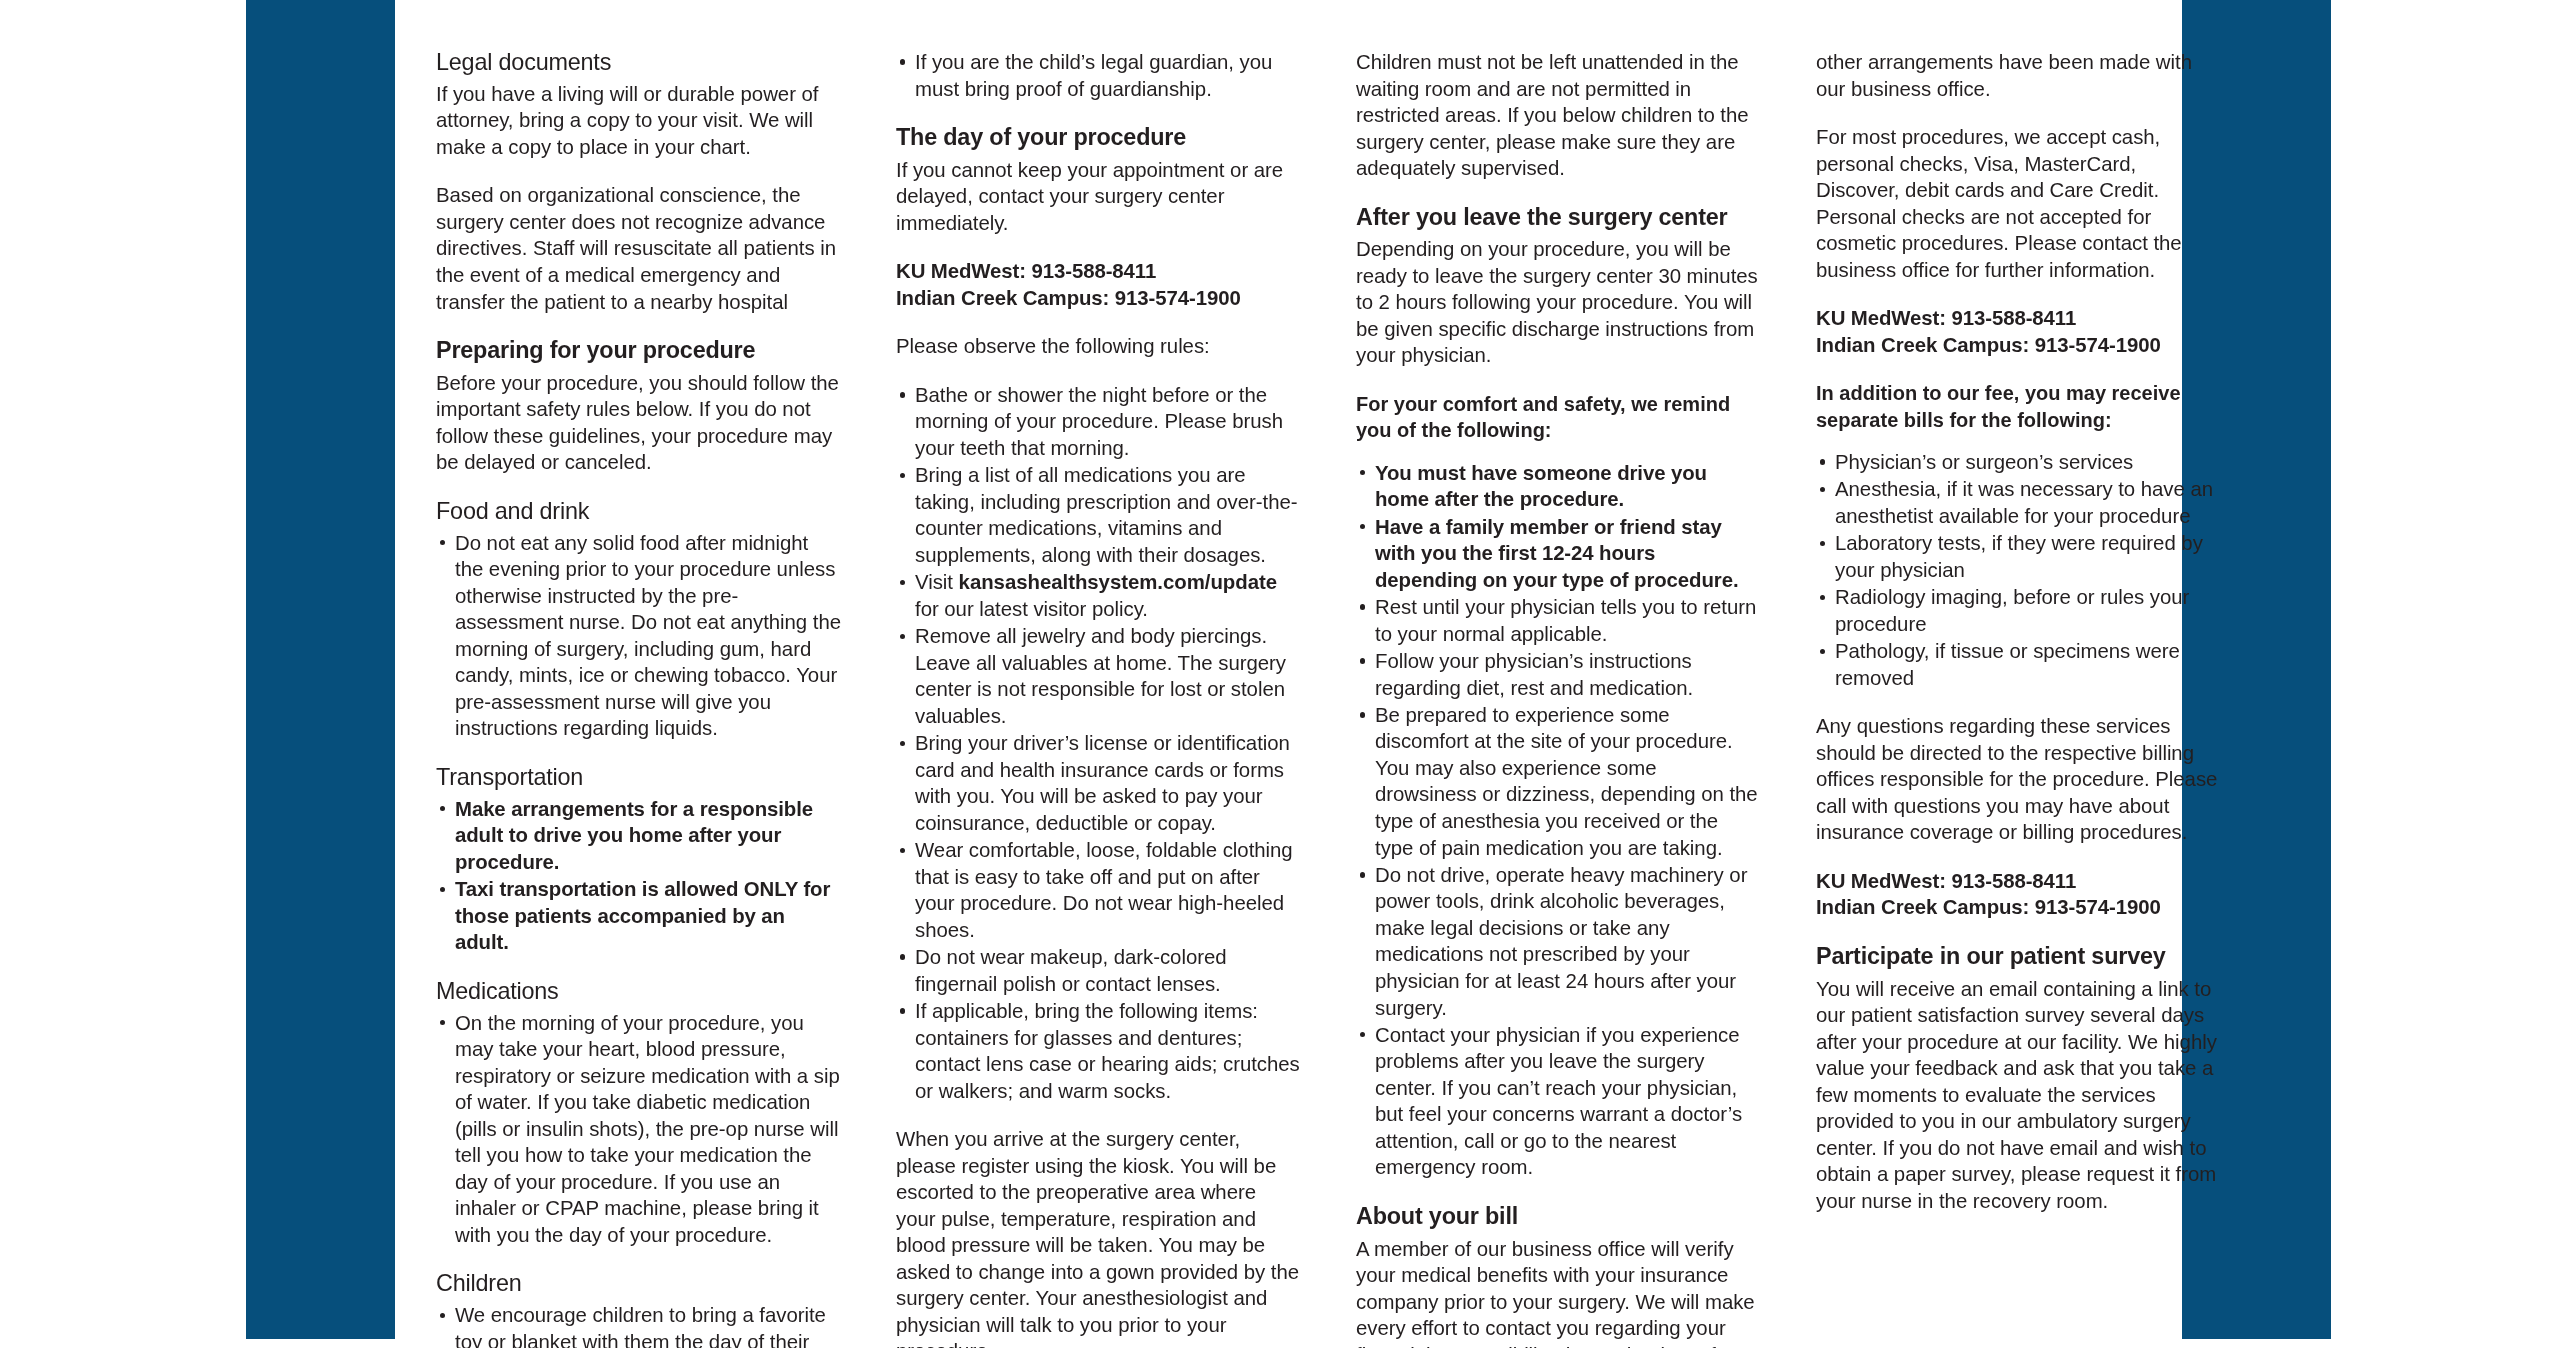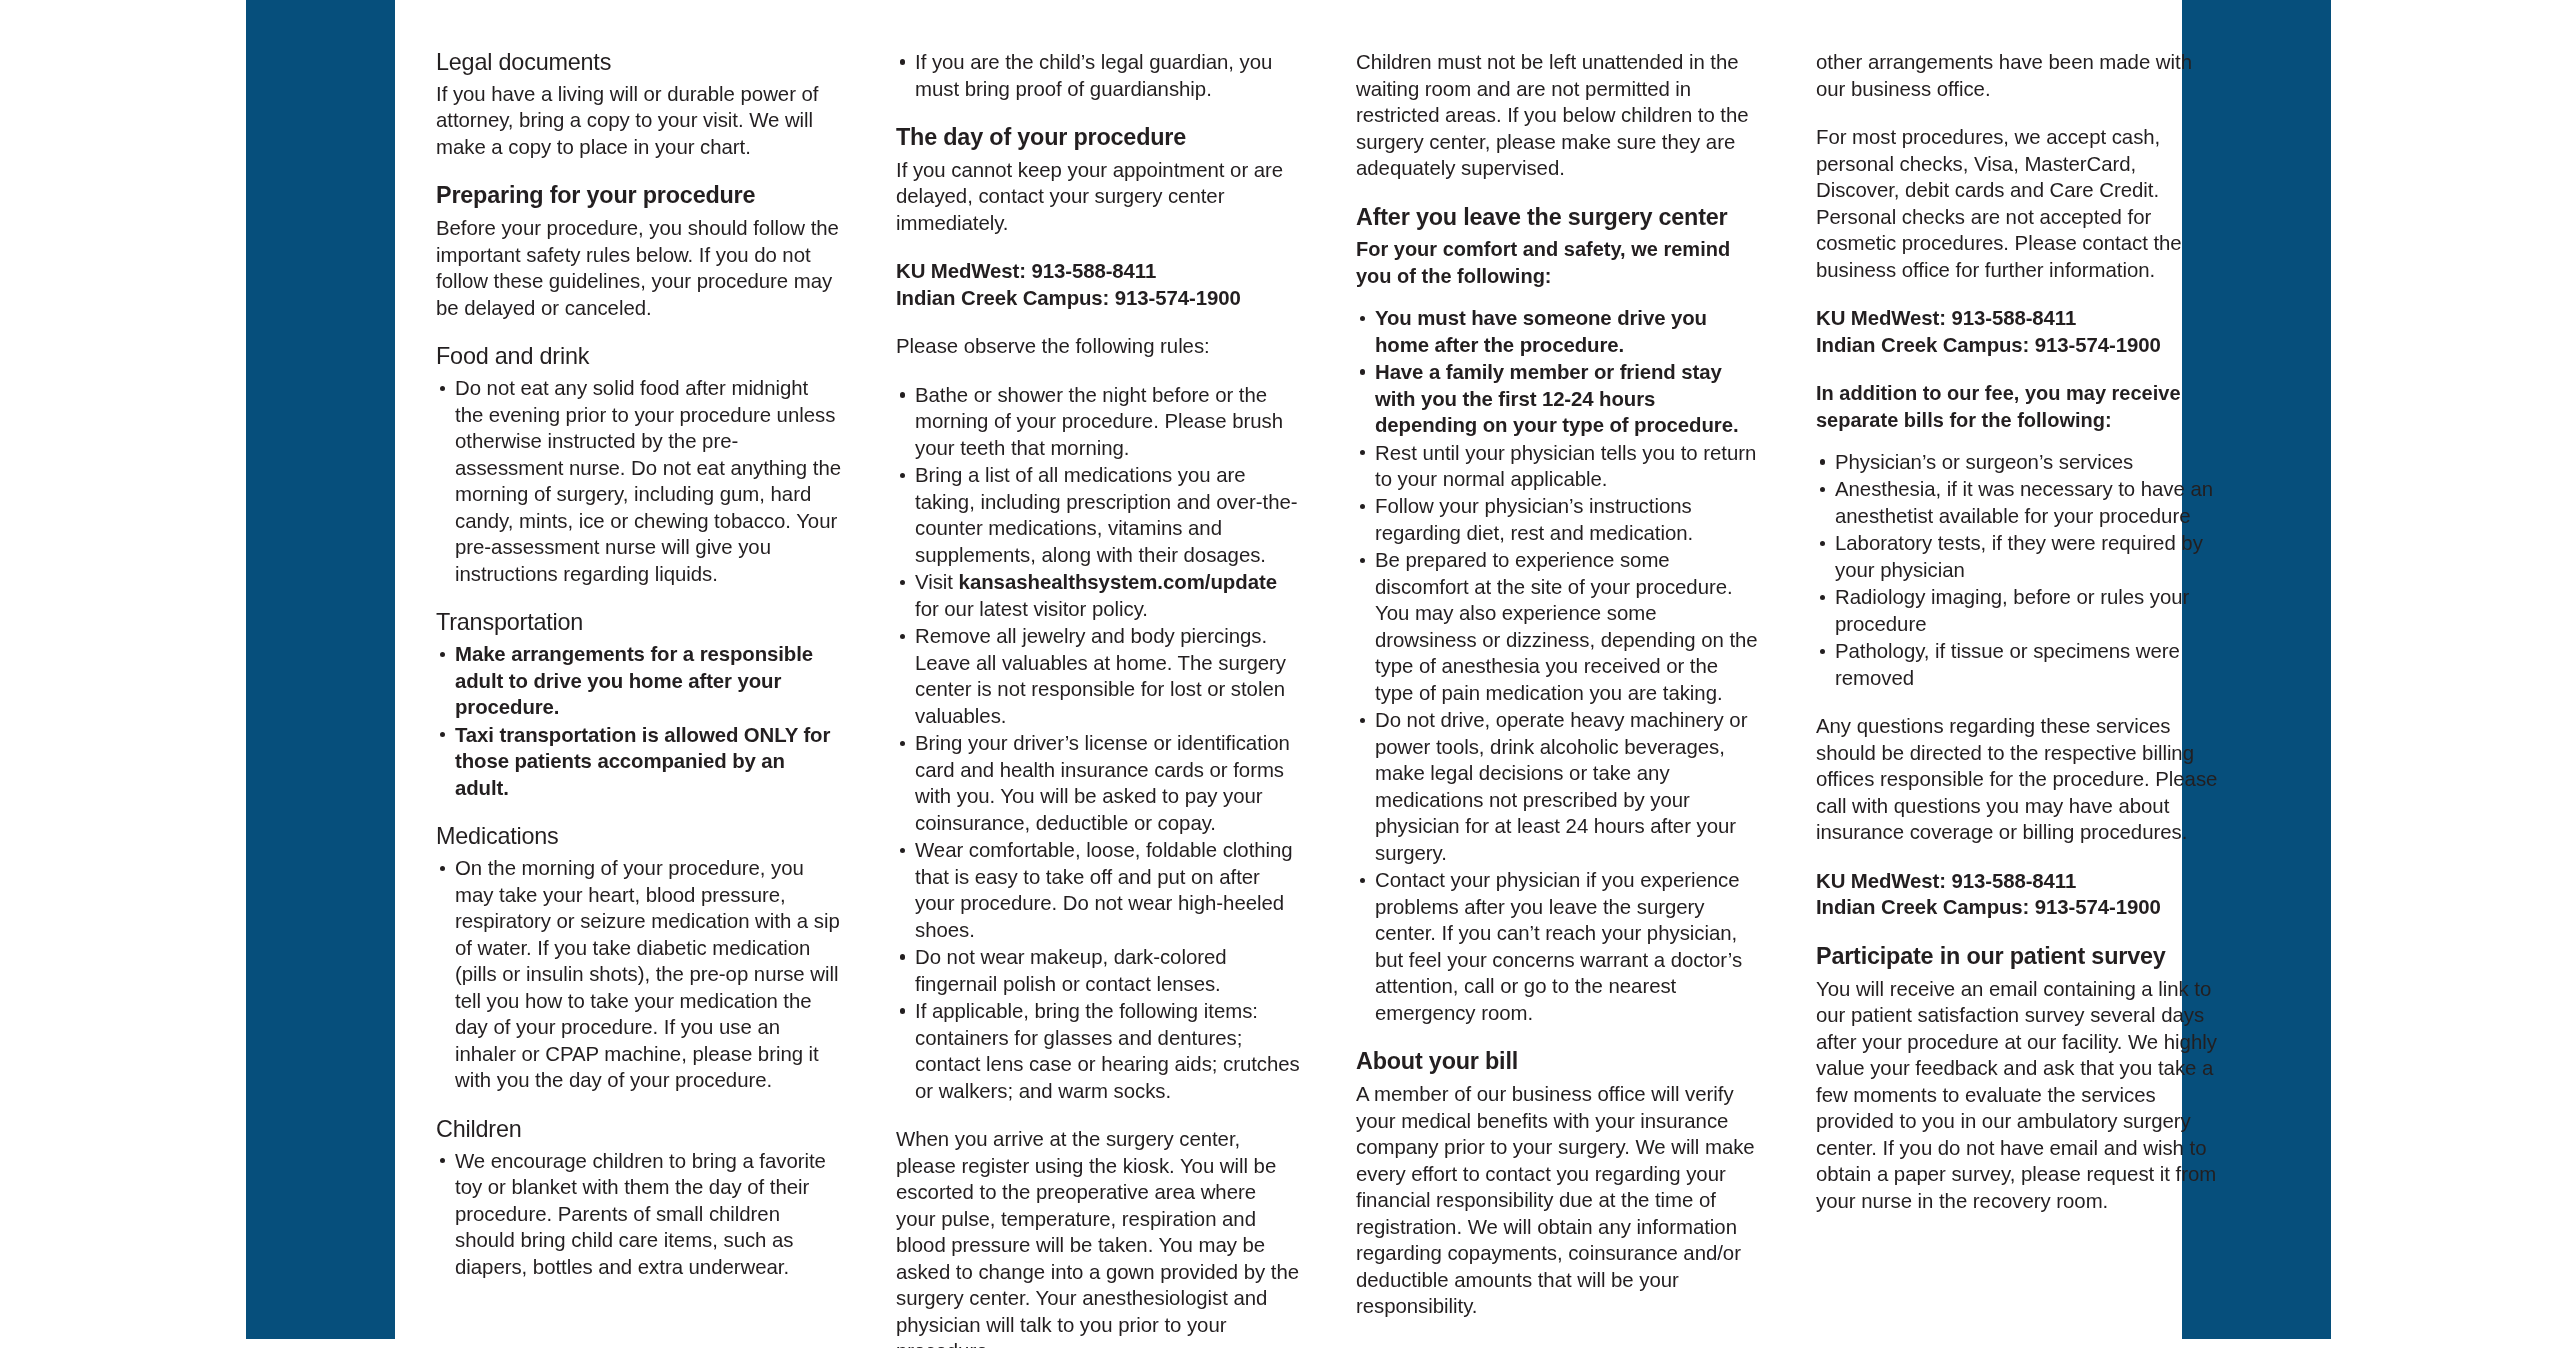--- a/index.html
+++ b/index.html
@@ -125,20 +125,21 @@
 <div class="page">
 
   <div class="bar bar-left"></div>
   <div class="bar bar-right"></div>
 
   <div class="content">
     <div class="cols" id="columns-root">
         <div class="col">
           <div class="h-sub">Legal documents</div>
           <p class="body">If you have a living will or durable power of attorney, bring a copy to your visit. We will make a copy to place in your chart.</p>
+          <p class="body">Based on organizational conscience, the surgery center does not recognize advance directives. Staff will resuscitate all patients in the event of a medical emergency and transfer the patient to a nearby hospital</p>
           <div class="h-main">Preparing for your procedure</div>
           <p class="body">Before your procedure, you should follow the important safety rules below. If you do not follow these guidelines, your procedure may be delayed or canceled.</p>
           <div class="h-sub">Food and drink</div>
           <ul class="bullets">
             <li>Do not eat any solid food after midnight the evening prior to your procedure unless otherwise instructed by the pre-assessment nurse. Do not eat anything the morning of surgery, including gum, hard candy, mints, ice or chewing tobacco. Your pre-assessment nurse will give you instructions regarding liquids.</li>
           </ul>
           <div class="h-sub">Transportation</div>
           <ul class="bullets">
             <li class="bold">Make arrangements for a responsible adult to drive you home after your procedure.</li>
             <li class="bold">Taxi transportation is allowed ONLY for those patients accompanied by an adult.</li>
@@ -169,20 +170,21 @@
             <li>Bring your driver’s license or identification card and health insurance cards or forms with you. You will be asked to pay your coinsurance, deductible or copay.</li>
             <li>Wear comfortable, loose, foldable clothing that is easy to take off and put on after your procedure. Do not wear high-heeled shoes.</li>
             <li>Do not wear makeup, dark-colored fingernail polish or contact lenses.</li>
             <li>If applicable, bring the following items: containers for glasses and dentures; contact lens case or hearing aids; crutches or walkers; and warm socks.</li>
           </ul>
           <p class="body">When you arrive at the surgery center, please register using the kiosk. You will be escorted to the preoperative area where your pulse, temperature, respiration and blood pressure will be taken. You may be asked to change into a gown provided by the surgery center. Your anesthesiologist and physician will talk to you prior to your procedure.</p>
         </div>
         <div class="col">
           <p class="body">Children must not be left unattended in the waiting room and are not permitted in restricted areas. If you below children to the surgery center, please make sure they are adequately supervised.</p>
           <div class="h-main">After you leave the surgery center</div>
+          <p class="body">Depending on your procedure, you will be ready to leave the surgery center 30 minutes to 2 hours following your procedure. You will be given specific discharge instructions from your physician.</p>
           <div class="h-lead">For your comfort and safety, we remind you of the following:</div>
           <ul class="bullets">
             <li class="bold">You must have someone drive you home after the procedure.</li>
             <li class="bold">Have a family member or friend stay with you the first 12-24 hours depending on your type of procedure.</li>
             <li>Rest until your physician tells you to return to your normal applicable.</li>
             <li>Follow your physician’s instructions regarding diet, rest and medication.</li>
             <li>Be prepared to experience some discomfort at the site of your procedure. You may also experience some drowsiness or dizziness, depending on the type of anesthesia you received or the type of pain medication you are taking.</li>
             <li>Do not drive, operate heavy machinery or power tools, drink alcoholic beverages, make legal decisions or take any medications not prescribed by your physician for at least 24 hours after your surgery.</li>
             <li>Contact your physician if you experience problems after you leave the surgery center. If you can’t reach your physician, but feel your concerns warrant a doctor’s attention, call or go to the nearest emergency room.</li>
           </ul>

